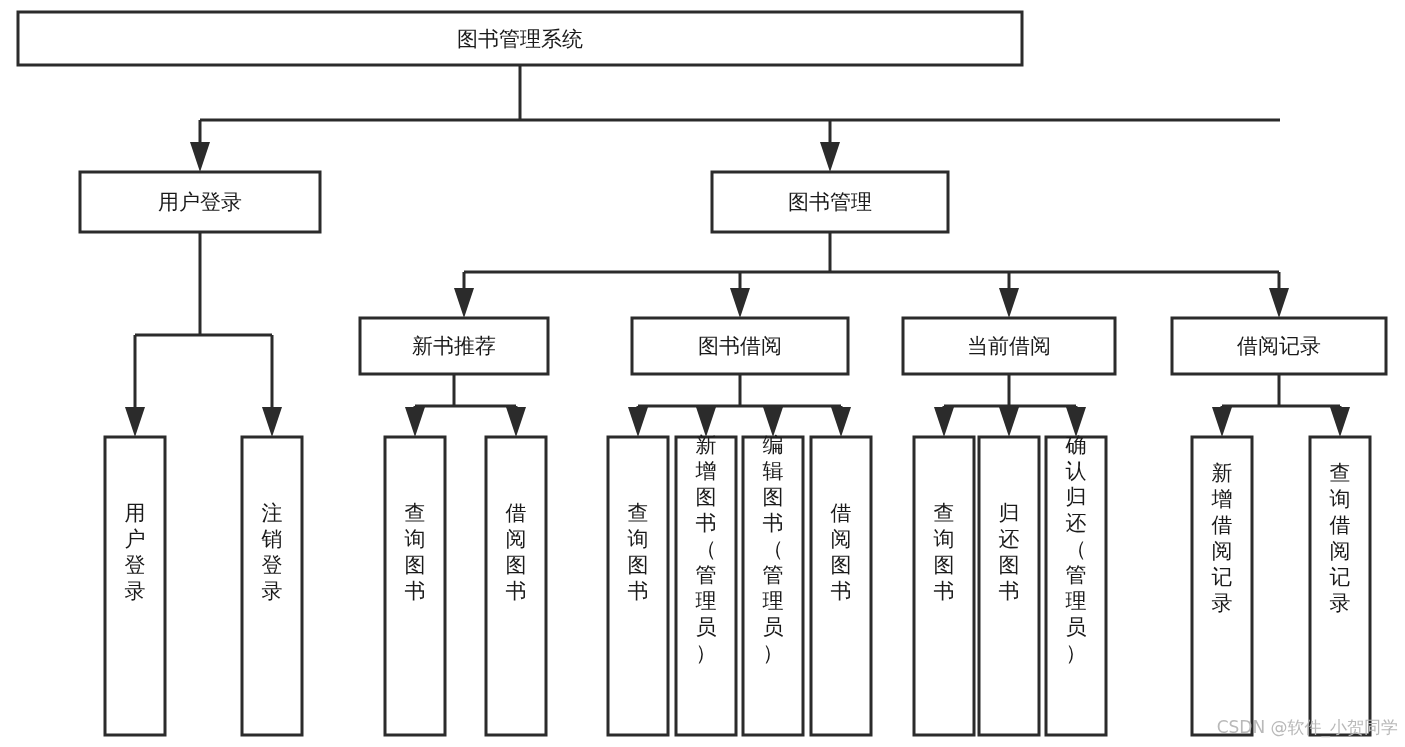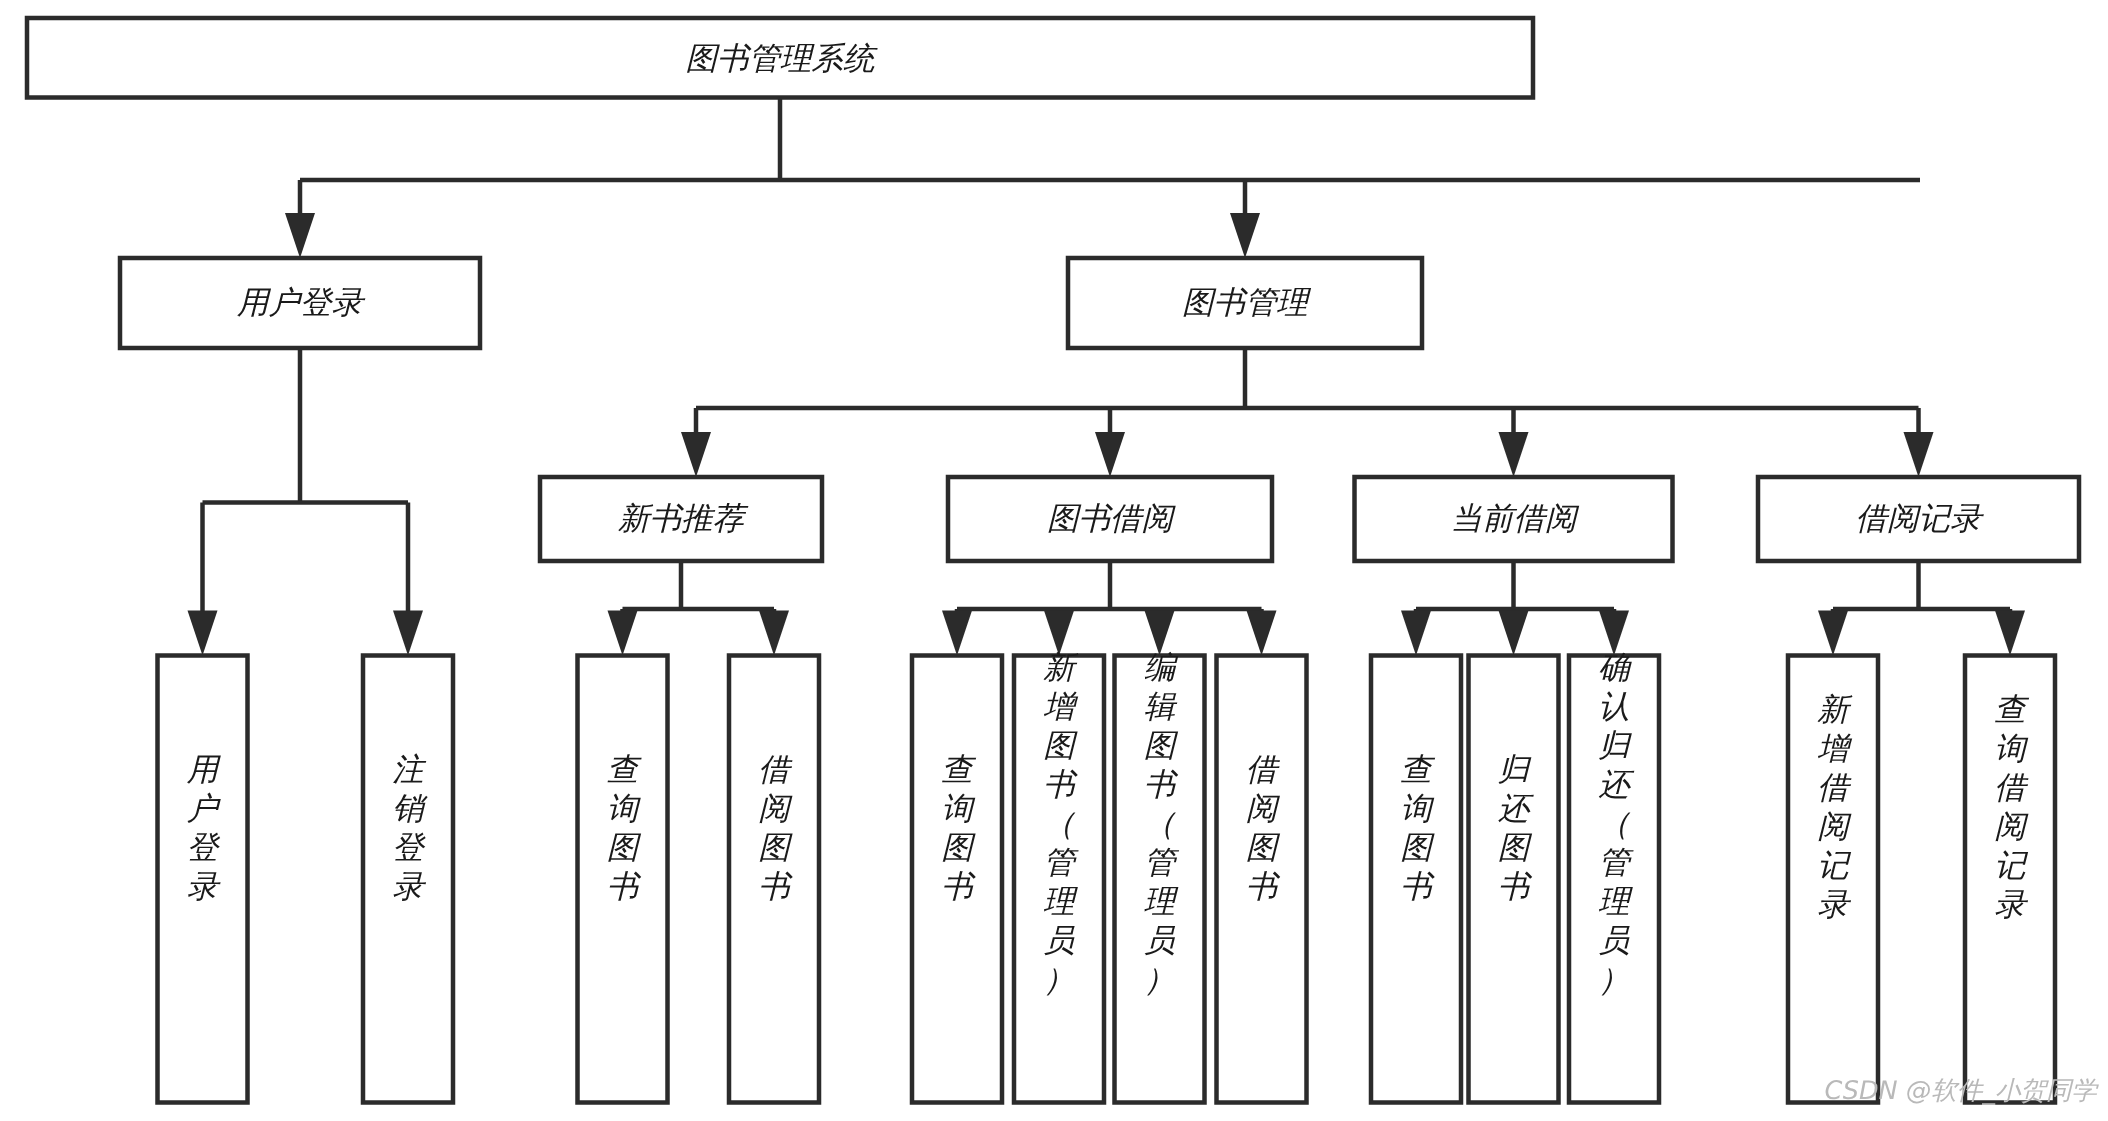--- a/index.html
+++ b/index.html
@@ -14,21 +14,20 @@
     overflow: hidden;
     font-family: "DejaVu Sans", "Liberation Sans", sans-serif;
     position: relative;
   }
   #diagram-root {
     position: absolute;
     top: 0;
     left: 0;
     width: 1405px;
     height: 527px;
-    font-style: italic;
   }
   svg#tree-svg {
     display: block;
     width: 1405px;
     height: 747px;
     background: #ffffff;
   }
   .node-box {
     fill: #ffffff;
     stroke: #2b2b2b;

